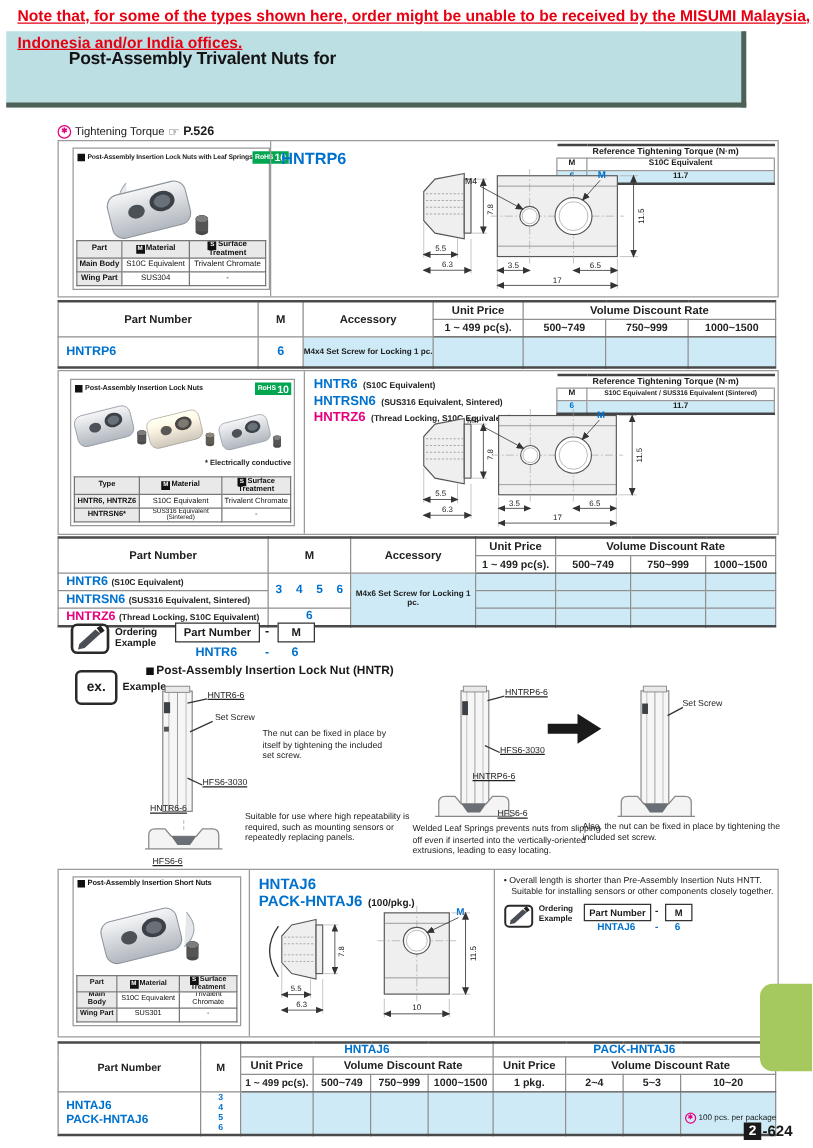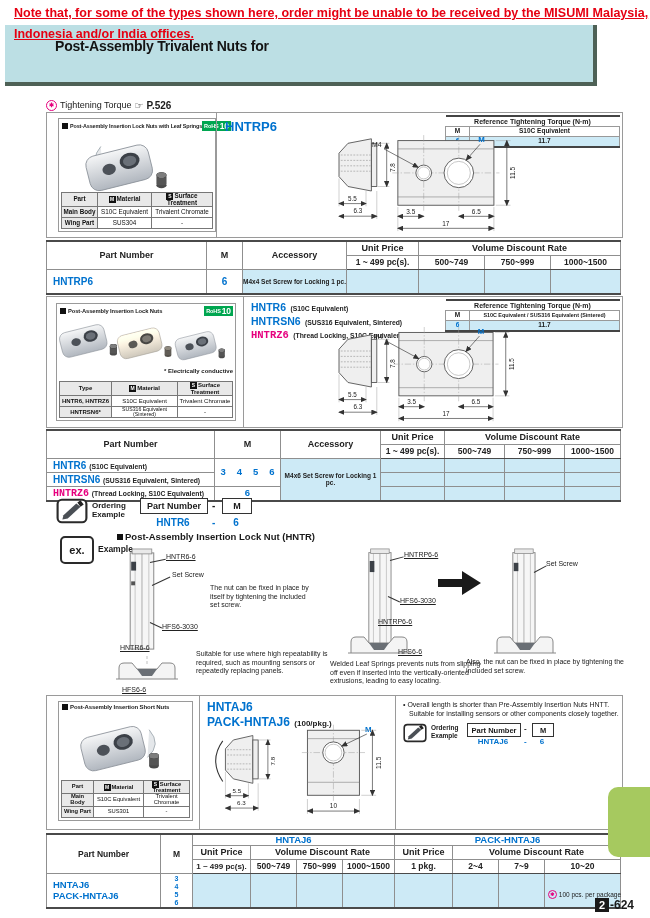--- a/index.html
+++ b/index.html
@@ -1,21 +1,21 @@
 <!DOCTYPE html>
 <html><head>
 <meta charset="utf-8">
 <style>
   html,body{margin:0;padding:0;background:#fff;}
   body{font-family:"Liberation Sans",sans-serif;color:#1a1a1a;}
   #page{position:relative;width:650px;height:918px;background:#fff;overflow:hidden;}
   .abs{position:absolute;}
   .b{font-weight:bold;}
   .blue{color:#0072ce;}
-  .mag{color:#e6007e;font-family:Liberation Mono, monospace;}
+  .mag{color:#e6007e;}
   .warn{color:#e60012;font-weight:bold;font-size:12.5px;white-space:nowrap;text-decoration:underline;}
   .band{position:absolute;left:5px;top:25px;width:588px;height:57px;background:#bcdfe4;border-right:4px solid #4e6156;border-bottom:4px solid #4e6156;}
   .title{position:absolute;left:55px;top:39px;font-size:14px;font-weight:bold;line-height:14px;color:#141414;letter-spacing:-0.2px;}
   .series-box{position:absolute;left:458px;top:29px;width:124px;height:49px;background:#fff;border:1px solid #666;}
   .series-label{font-size:7.5px;text-align:center;border-bottom:1px solid #888;height:10px;line-height:10px;}
   .series-row{display:flex;justify-content:space-around;align-items:center;height:37px;}
   .tqline{position:absolute;left:46px;top:100px;font-size:9px;display:flex;align-items:flex-start;gap:3px;}
   .pinkcirc{display:inline-block;width:9px;height:9px;border:1px solid #e6007e;border-radius:50%;color:#e6007e;font-size:6px;line-height:8px;text-align:center;font-weight:bold;}
   .bookref{font-size:10px;}
   .sec{position:absolute;left:46px;width:575px;border:1px solid #9a9a9a;background:#fff;}
@@ -663,21 +663,21 @@
       <th>Unit Price</th>
       <th colspan="3">Volume Discount Rate</th>
     </tr>
     <tr class="h2" style="height:12px">
       <th style="font-size:8px">1 ~ 499 pc(s).</th>
       <th>500~749</th>
       <th>750~999</th>
       <th>1000~1500</th>
       <th>1 pkg.</th>
       <th>2~4</th>
-      <th>7~9</th>
+      <th>5~3</th>
       <th>10~20</th>
     </tr>
     <tr style="height:34px">
       <td class="pn">
         <div class="blue b" style="font-size:9.5px">HNTAJ6</div>
         <div class="blue b" style="font-size:9.5px">PACK-HNTAJ6</div>
       </td>
       <td>
         <div class="blue b" style="font-size:7px;line-height:8px;">3</div>
         <div class="blue b" style="font-size:7px;line-height:8px;">4</div>

